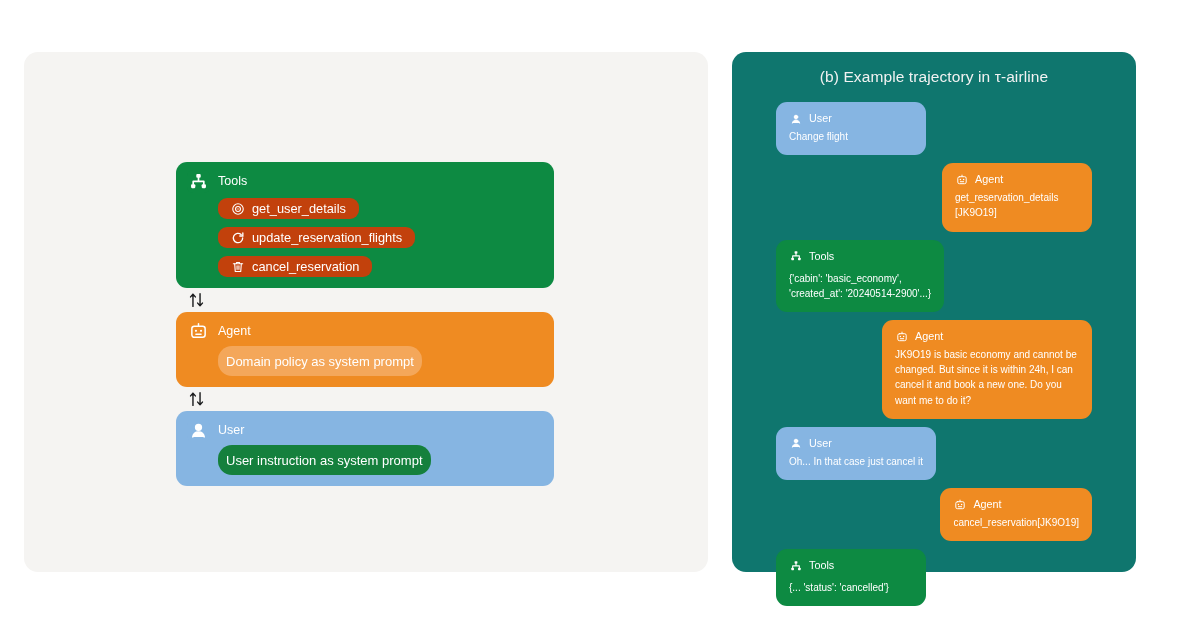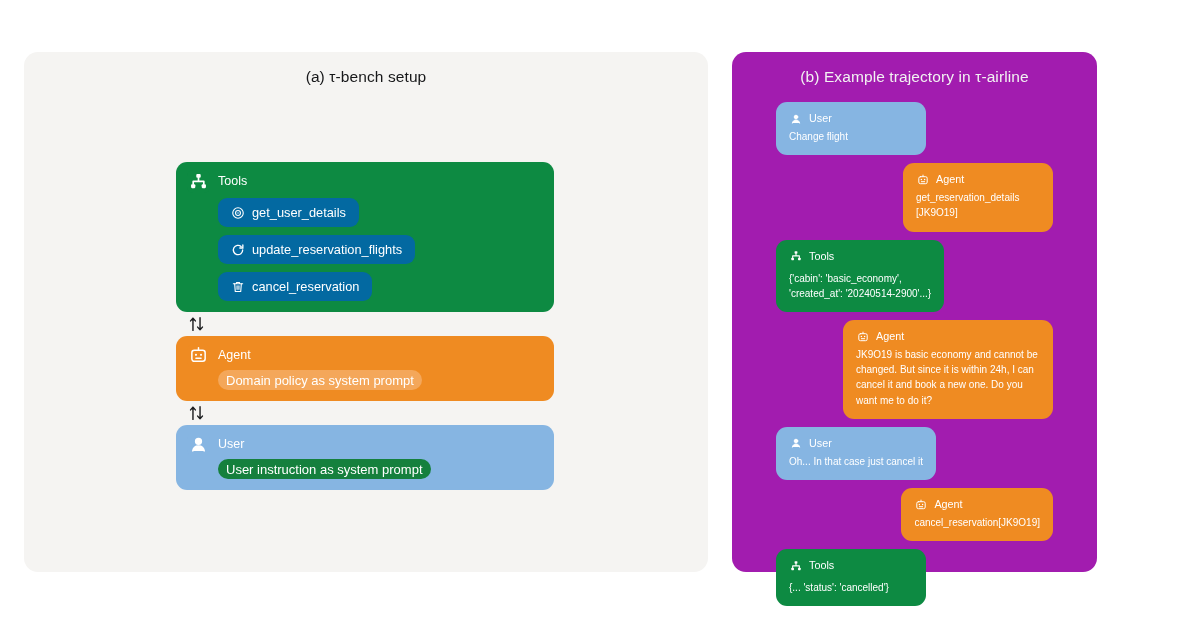--- a/index.html
+++ b/index.html
@@ -77,40 +77,40 @@
 
   
   .chips {
     margin-top: 7px;
     margin-left: 31px;
     display: flex;
     flex-wrap: wrap;
     gap: 8px;
   }
   .chip {
-    background: #0369a1;
+    background: #c2410c;
     border-radius: 9px;
-    height: 29px;
+    height: 21px;
     display: flex;
     align-items: center;
     gap: 7px;
     padding: 0 13px;
     color: #ffffff;
     font-size: 12.8px;
     white-space: nowrap;
   }
   .chip svg { display: block; flex: none; }
 
   
   .pill {
     margin-top: 5px;
     margin-left: 31px;
     display: inline-flex;
     align-items: center;
-    height: 20px;
+    height: 30px;
     padding: 0 8px;
     border-radius: 14px;
     font-size: 13px;
     color: #ffffff;
     white-space: nowrap;
   }
   .card.agent .pill { background: #f3a košer; }
   .card.agent .pill { background: #f3a css; }
   .card.agent .pill { background: #f4a75a; }
   .card.user  .pill { background: #15803d; }
@@ -121,22 +121,22 @@
     align-items: center;
     padding-left: 12px;
     font-size: 16px;
     color: #1b1c1e;
     line-height: 1;
   }
   .arrow svg { display:block; }
 
   
   .panel-b {
-    width: 365px;
-    background: #a21caf;
+    width: 404px;
+    background: #0f766e;
     border-radius: 14px;
     position: relative;
     flex: none;
   }
   .thread {
     position: absolute;
     left: 0; right: 0;
     top: 50px;
     padding: 0 44px 0 44px;
     display: flex;
@@ -179,21 +179,20 @@
   }
   .bubble.tools .bubble-body { margin-top: 7px; }
   .bubble.tools .bubble-head { margin-bottom: 0; }
 </style>
 </head>
 <body>
 
 <div class="stage">
 
   <section class="panel-a">
-    <div class="panel-title">(a) τ-bench setup</div>
 
     <div class="flow">
 
       <div class="card tools">
         <div class="card-head">
           <span class="role-icon">
             <svg width="19" height="19" viewBox="0 0 24 24" fill="none" stroke="#ffffff" stroke-width="2.1" stroke-linecap="round" stroke-linejoin="round">
               <rect x="9.2" y="2.4" width="5.6" height="5" rx="1.3" fill="#ffffff" stroke="none"></rect>
               <rect x="2.6" y="15.4" width="5.4" height="5" rx="1.3" fill="#ffffff" stroke="none"></rect>
               <rect x="16" y="15.4" width="5.4" height="5" rx="1.3" fill="#ffffff" stroke="none"></rect>

